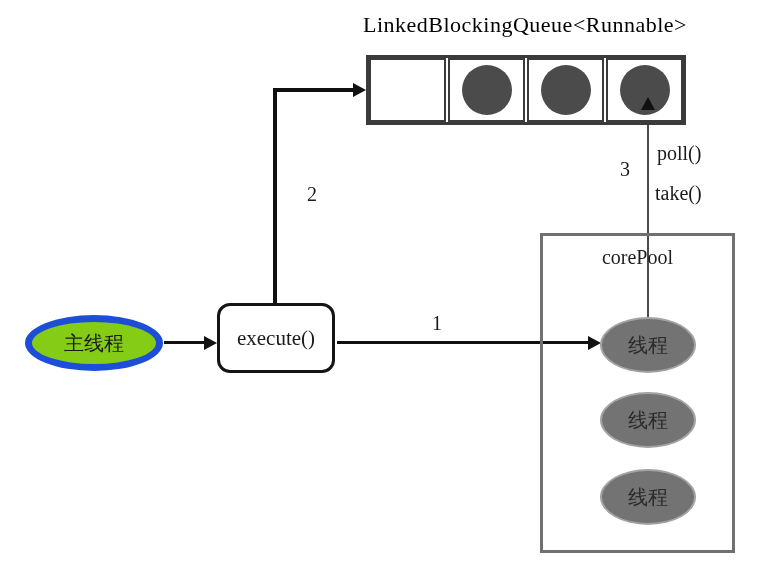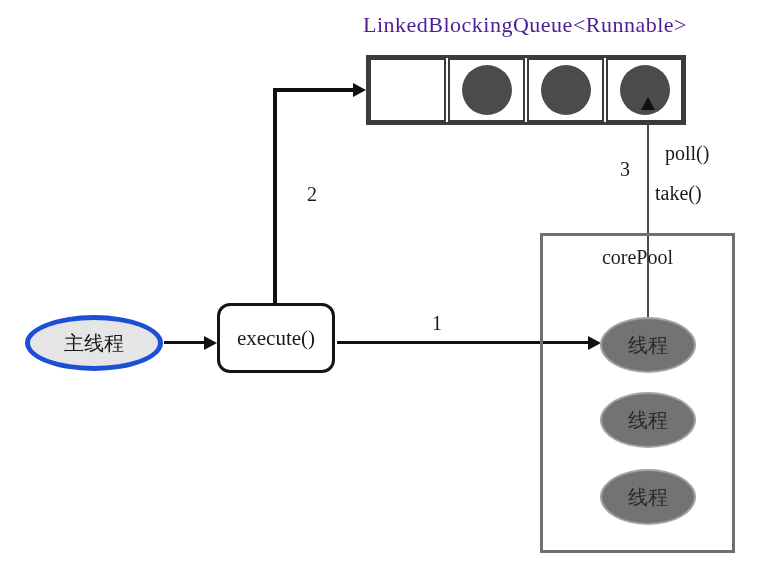--- a/index.html
+++ b/index.html
@@ -20,21 +20,21 @@
     background: var(--bg);
     overflow: hidden;
     color: #1a1a1a;
   }
   .title {
     position: absolute;
     left: 340px; top: 12px; width: 370px;
     text-align: center;
     font-size: 22px;
     letter-spacing: 0.5px;
-    color: #4c1d95;
+    color: #000000;
   }
   
   .queue {
     position: absolute;
     left: 366px; top: 55px; width: 320px; height: 70px;
     border: 3px solid var(--queue-border);
     display: flex;
     gap: 2px;
     background: var(--bg);
     z-index: 1;
@@ -75,25 +75,25 @@
   }
   .method-label {
     position: absolute;
     font-size: 20px;
     color: #1a1a1a;
   }
   
   .main-thread {
     position: absolute;
     left: 25px; top: 315px; width: 138px; height: 56px;
-    border: 5px solid #1d4ed8;
+    border: 7px solid #1d4ed8;
     border-radius: 50%;
     display: flex; align-items: center; justify-content: center;
     font-size: 20px;
-    background: #e5e5e5;
+    background: #84cc16;
   }
   
   .execute-box {
     position: absolute;
     left: 217px; top: 303px; width: 118px; height: 70px;
     border: 3px solid #141414;
     border-radius: 13px;
     display: flex; align-items: center; justify-content: center;
     font-size: 21px;
     background: #fff;
@@ -149,21 +149,21 @@
     </div>
 
   <div class="line" style="left:273px; top:90px; width:4px; height:218px;"></div>
   <div class="line" style="left:273px; top:88px; width:81px; height:4px;"></div>
   <div class="head-right" style="left:353px; top:83px;"></div>
   <div class="num-label" style="left:307px; top:183px;">2</div>
 
   <div class="thinline" style="left:647px; top:108px; width:2px; height:210px;"></div>
   <div class="head-up" style="left:641px; top:97px;"></div>
   <div class="num-label" style="left:620px; top:158px;">3</div>
-  <div class="method-label" style="left:657px; top:142px;margin-left:8px;">poll()</div>
+  <div class="method-label" style="left:657px; top:142px;">poll()</div>
   <div class="method-label" style="left:655px; top:182px;">take()</div>
 
   <div class="main-thread">
     <span>主线程</span>
   </div>
 
   <div class="line" style="left:164px; top:341px; width:41px; height:3px;"></div>
   <div class="head-right" style="left:204px; top:336px;"></div>
 
   <div class="execute-box">

